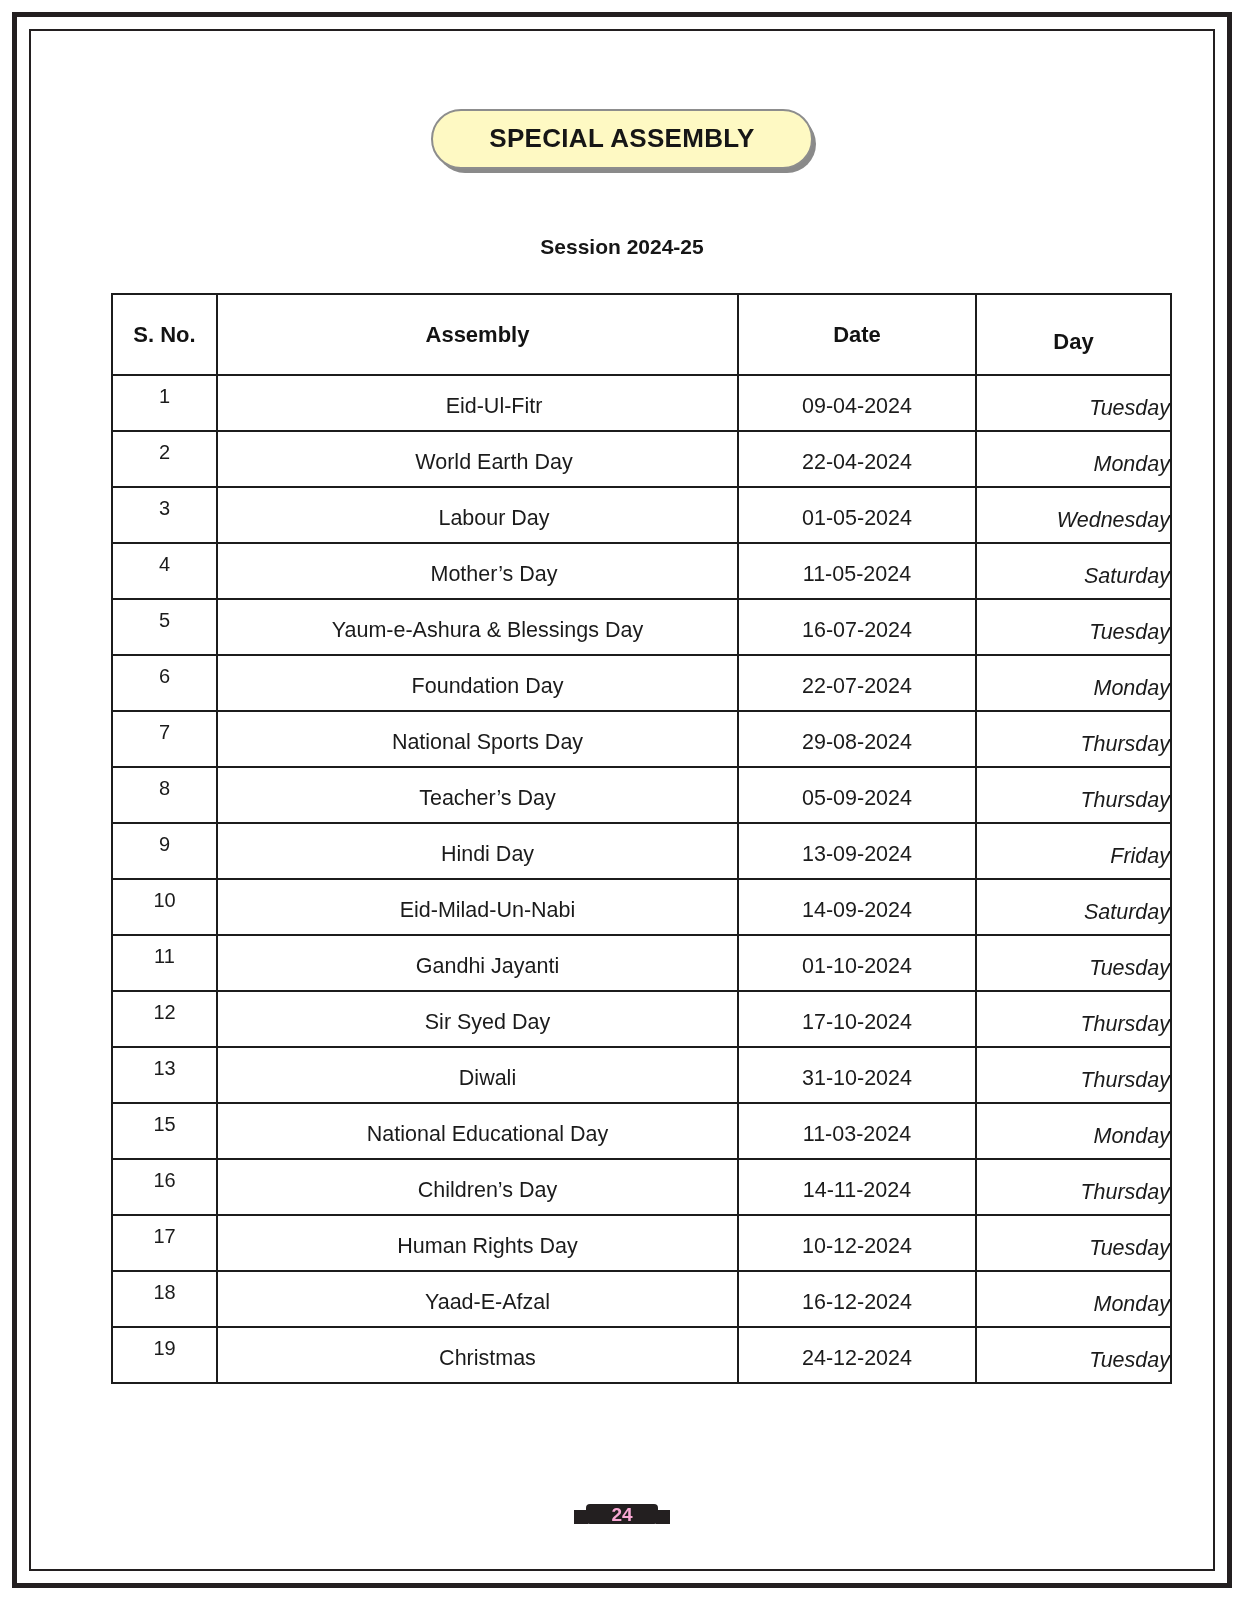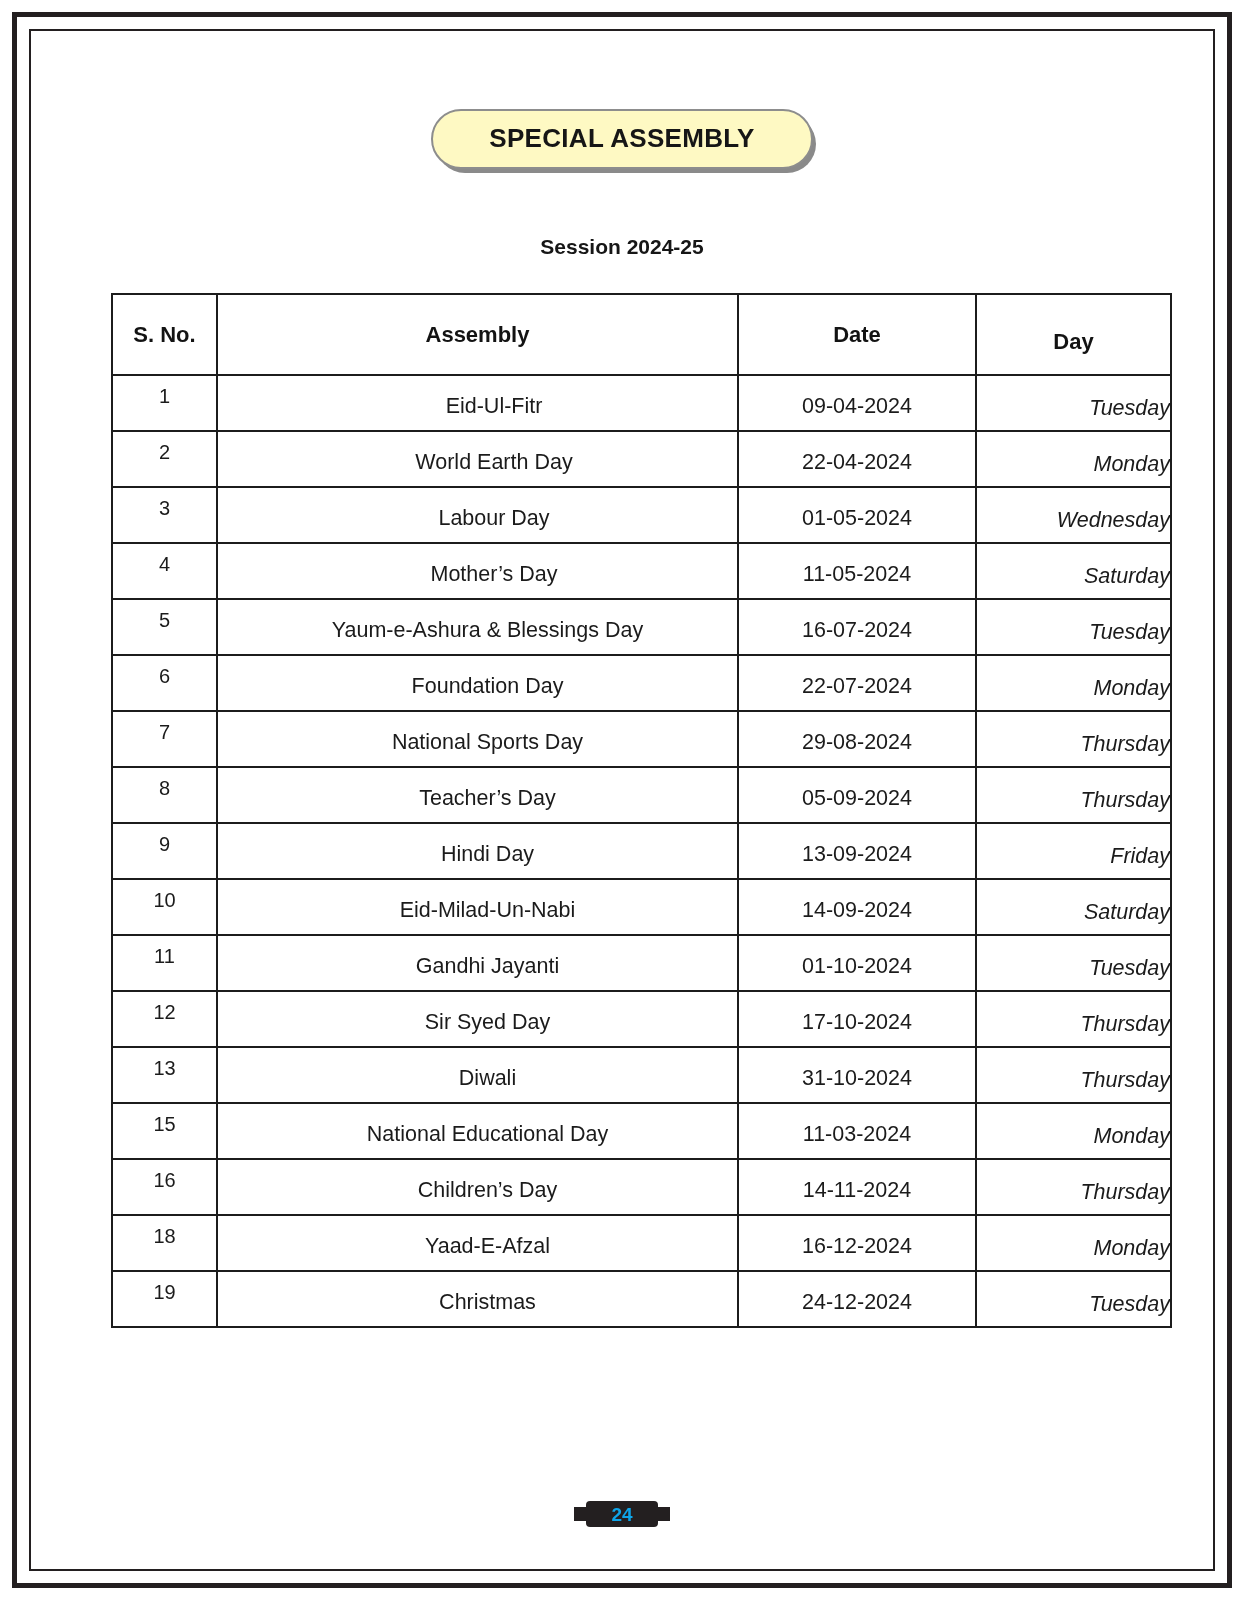--- a/index.html
+++ b/index.html
@@ -165,24 +165,24 @@
     justify-content: center;
     align-items: center;
     height: 34px;
   }
   .page-badge {
     position: relative;
     display: flex;
     align-items: center;
     justify-content: center;
     width: 72px;
-    height: 26px;
+    height: 20px;
     background: #231f20;
     border-radius: 4px;
-    color: #0ea5e9;
+    color: #f9a8d4;
     font-size: 19px;
     font-weight: bold;
   }
   .page-badge::before,
   .page-badge::after {
     content: "";
     position: absolute;
     top: 6px;
     width: 14px;
     height: 14px;
@@ -323,20 +323,26 @@
               <td class="date"><span>11-03-2024</span></td>
               <td class="day"><span>Monday</span></td>
             </tr>
             <tr>
               <td class="sno"><span>16</span></td>
               <td class="asm"><span>Children’s Day</span></td>
               <td class="date"><span>14-11-2024</span></td>
               <td class="day"><span>Thursday</span></td>
             </tr>
             <tr>
+              <td class="sno"><span>17</span></td>
+              <td class="asm"><span>Human Rights Day</span></td>
+              <td class="date"><span>10-12-2024</span></td>
+              <td class="day"><span>Tuesday</span></td>
+            </tr>
+            <tr>
               <td class="sno"><span>18</span></td>
               <td class="asm"><span>Yaad-E-Afzal</span></td>
               <td class="date"><span>16-12-2024</span></td>
               <td class="day"><span>Monday</span></td>
             </tr>
             <tr>
               <td class="sno"><span>19</span></td>
               <td class="asm"><span>Christmas</span></td>
               <td class="date"><span>24-12-2024</span></td>
               <td class="day"><span>Tuesday</span></td>

